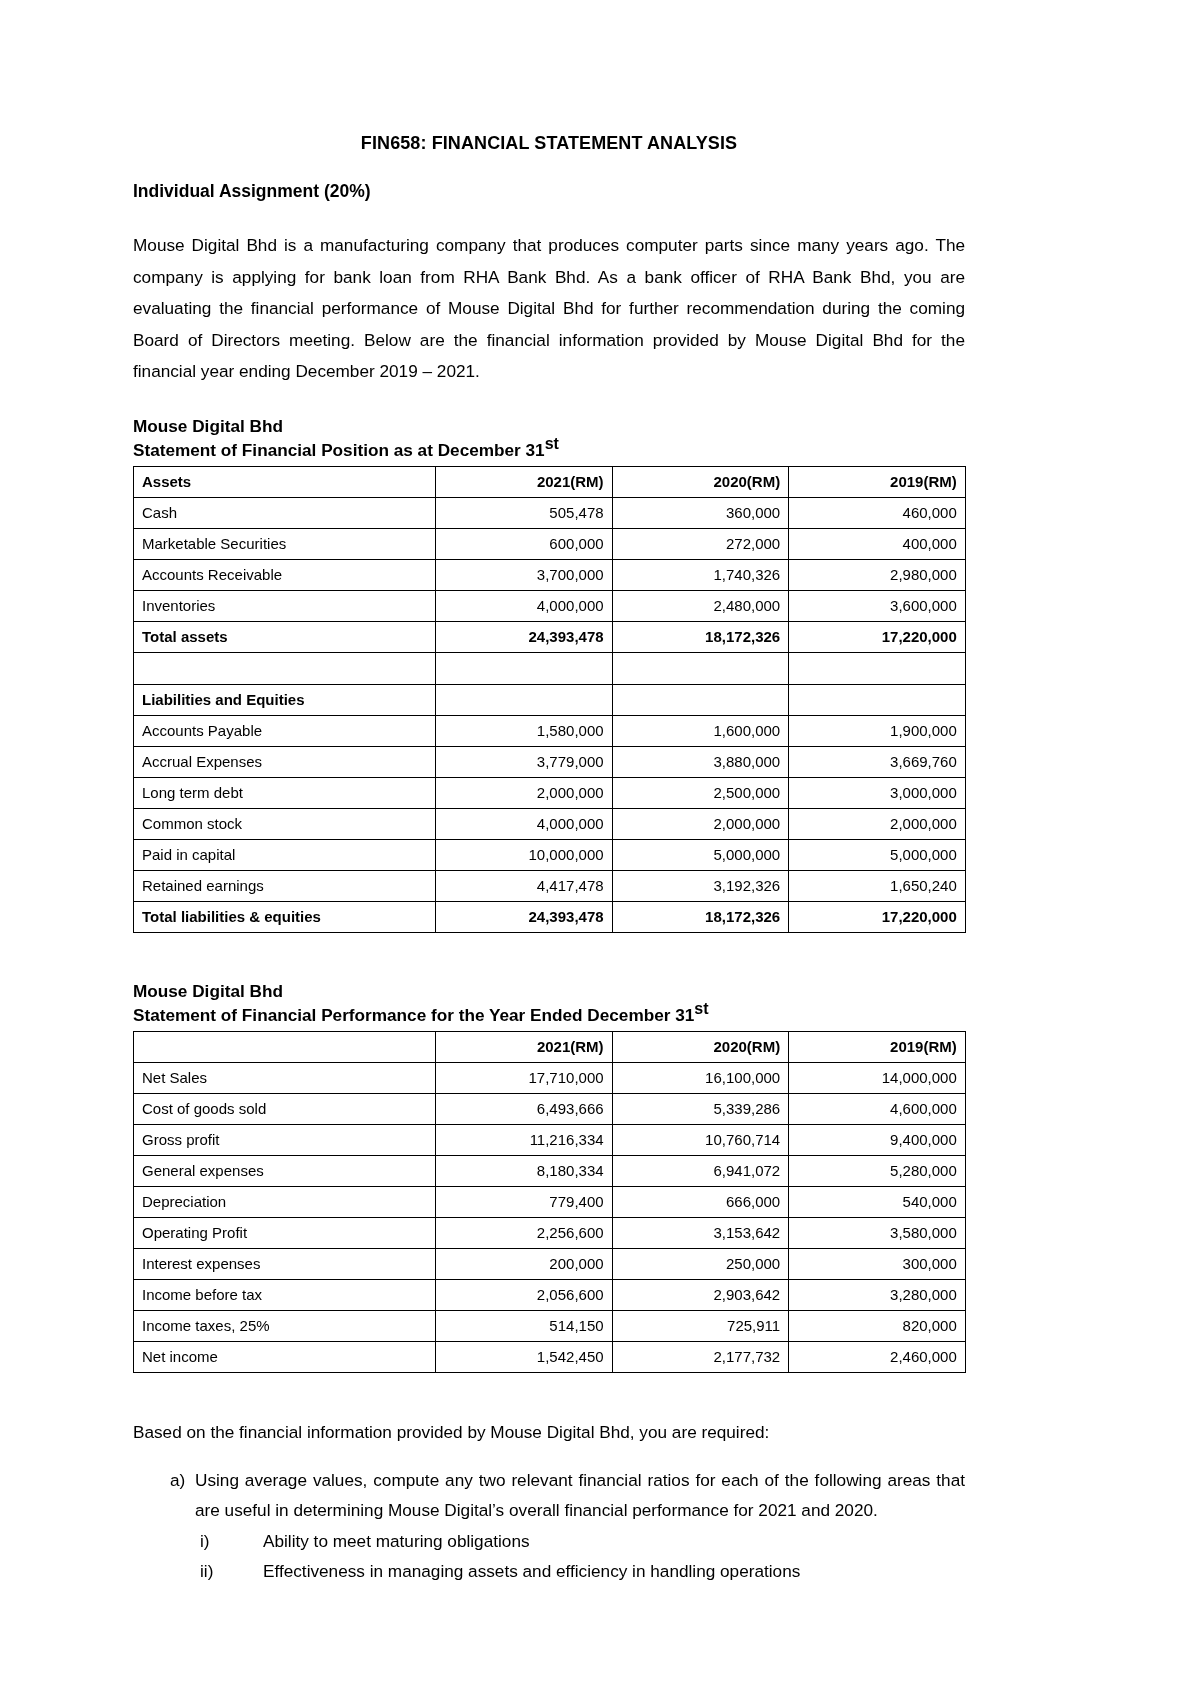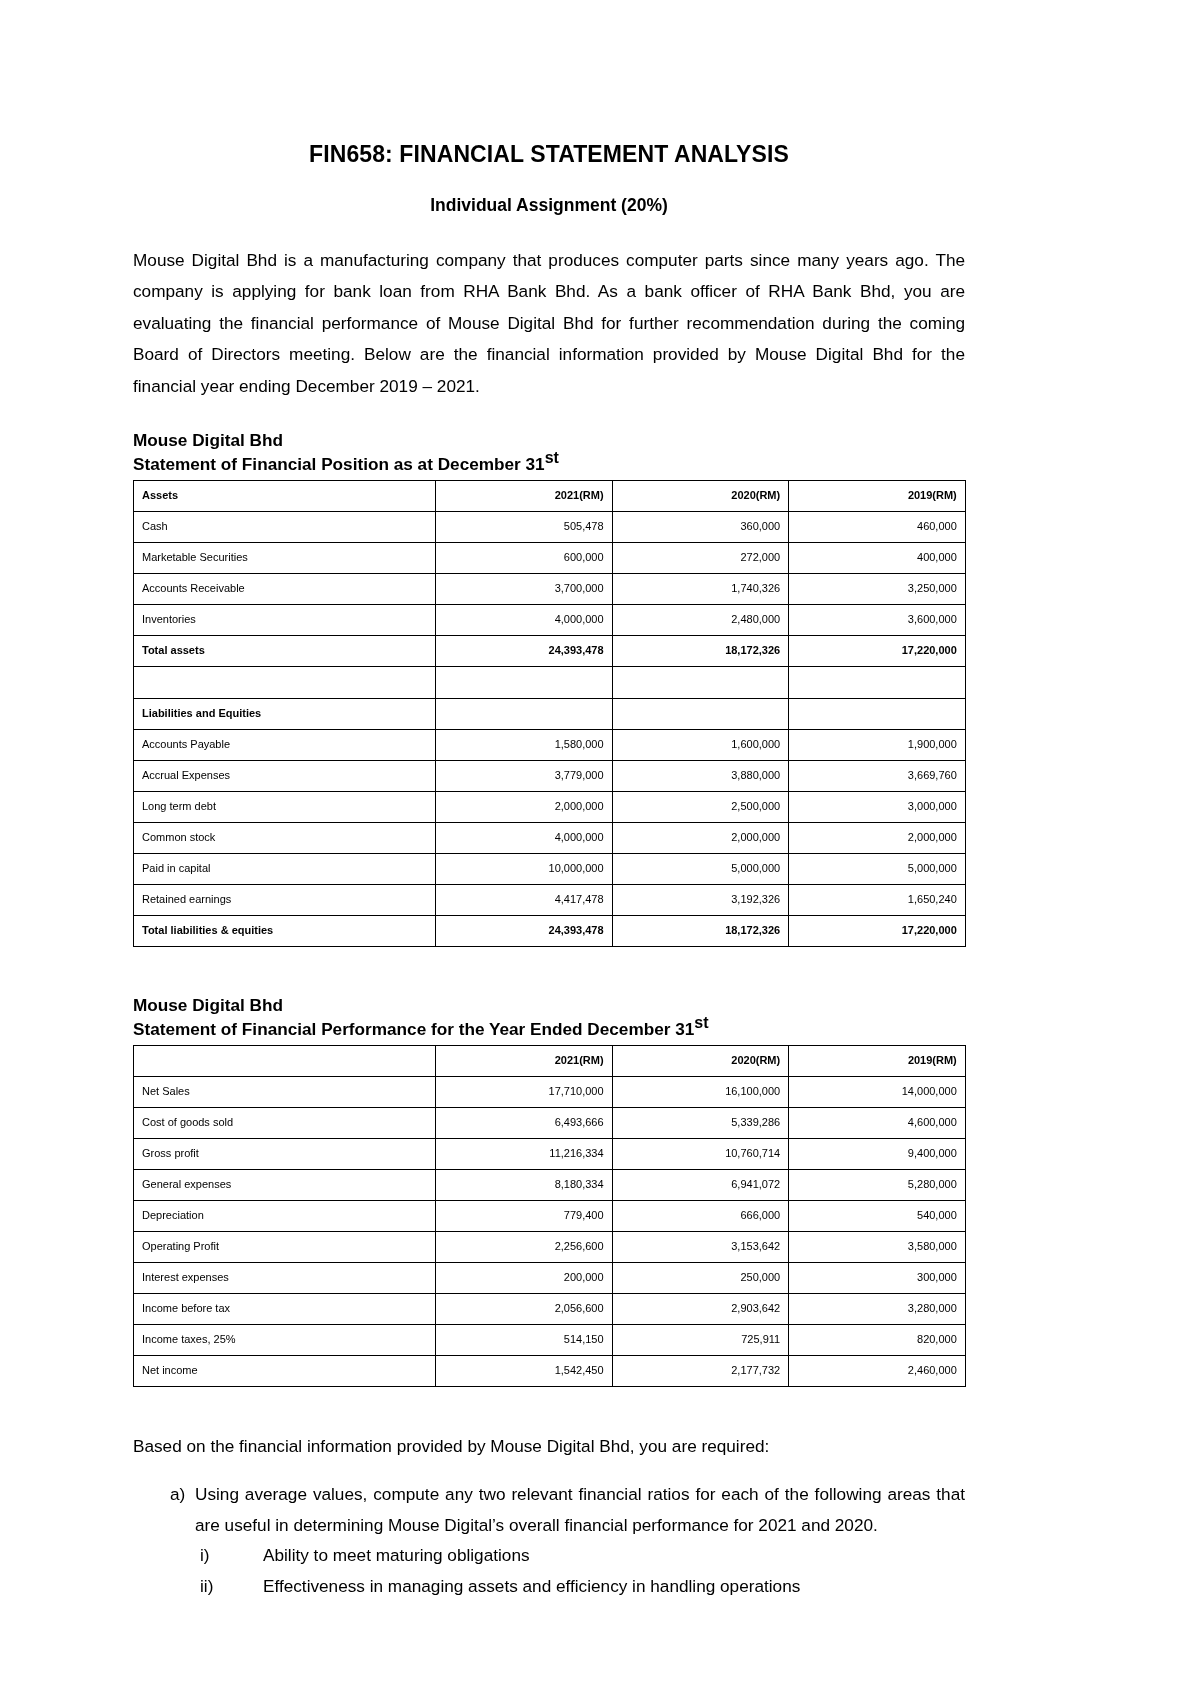--- a/index.html
+++ b/index.html
@@ -26,27 +26,27 @@
     position: absolute;
     left: 133px;
     top: 128px;
     width: 832px;
   }
 
   
   .doc-title {
     text-align: center;
     font-weight: bold;
-    font-size: 23px;
+    font-size: 18px;
     letter-spacing: 0.1px;
-    margin: 12px 0 26px 0;
+    margin: 4px 0 26px 0;
     line-height: 1.25;
   }
   .doc-subtitle {
-    text-align: center;
+    text-align: left;
     font-weight: bold;
     font-size: 17.5px;
     margin: 0 0 28px 0;
     line-height: 1.25;
   }
 
   
   .intro {
     font-size: 17.2px;
     line-height: 31.5px;
@@ -68,21 +68,21 @@
     vertical-align: super;
     line-height: 0;
   }
   .tbl-head-group { margin-bottom: 4px; }
 
   
   table.fin {
     border-collapse: collapse;
     width: 832px;
     table-layout: fixed;
-    font-size: 11px;
+    font-size: 15px;
     border-radius: 15px;
   }
   table.fin col.c-label { width: 302px; }
   table.fin col.c-num { width: 176.6px; }
 
   table.fin td {
     border: 1.6px solid #000000;
     padding: 4px 8px 5px 8px;
     height: 21px;
     line-height: 19px;
@@ -175,21 +175,21 @@
           <tr>
             <td class="label">Marketable Securities</td>
             <td class="num">600,000</td>
             <td class="num">272,000</td>
             <td class="num">400,000</td>
           </tr>
           <tr>
             <td class="label">Accounts Receivable</td>
             <td class="num">3,700,000</td>
             <td class="num">1,740,326</td>
-            <td class="num">3,250,000</td>
+            <td class="num">2,980,000</td>
           </tr>
           <tr>
             <td class="label">Inventories</td>
             <td class="num">4,000,000</td>
             <td class="num">2,480,000</td>
             <td class="num">3,600,000</td>
           </tr>
           <tr>
             <td class="label b">Total assets</td>
             <td class="num b">24,393,478</td>

